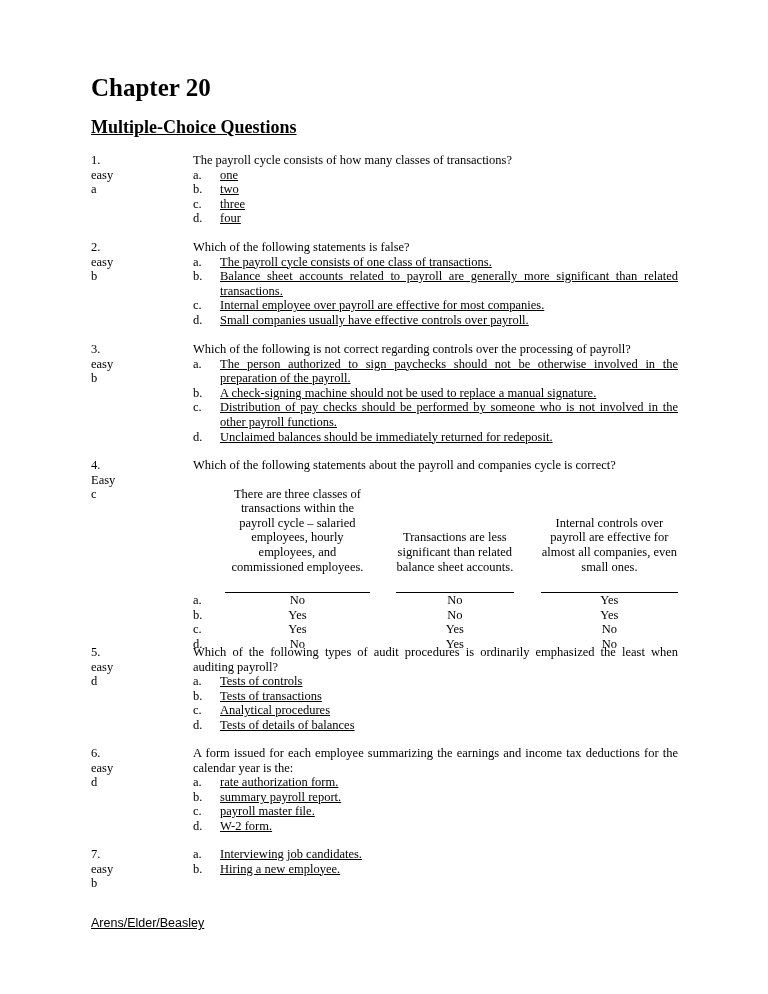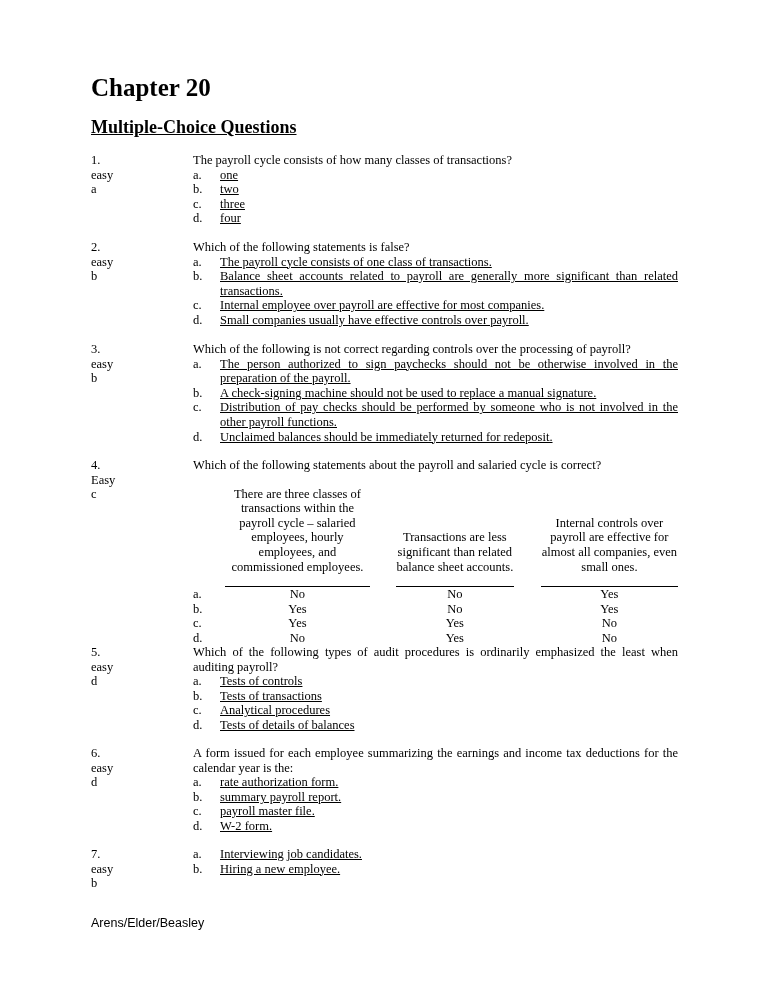--- a/index.html
+++ b/index.html
@@ -15,24 +15,24 @@
   .q-stem { text-align: justify; }
   .opt { display: flex; text-align: justify; }
   .opt-letter { width: 27px; flex: 0 0 27px; }
   .opt-text { flex: 1; text-decoration: underline; }
   .matrix { position: relative; margin-top: 14px; }
   .mhead { display: flex; align-items: flex-end; margin-left: 27px; }
   .mcol { text-align: center; }
   .mcol.c1 { width: 150px; margin-left: 5px; }
   .mcol.c2 { width: 122px; margin-left: 26px; }
   .mcol.c3 { width: 142px; margin-left: 27px; }
-  .mhead .mcol { border-bottom: 1px solid #000; padding-bottom: 12px; }
+  .mhead .mcol { border-bottom: 1px solid #000; padding-bottom: 18px; }
   .mrow { display: flex; }
   .mrow .opt-letter { width: 27px; flex: 0 0 27px; }
-  .footer { position: absolute; left: 91px; top: 916px; font-family: "Liberation Sans", "DejaVu Sans", sans-serif; font-size: 12.5px; }
+  .footer { position: absolute; left: 91px; top: 916px; font-family: "Liberation Sans", "DejaVu Sans", sans-serif; font-size: 12.5px; text-decoration: underline; }
   b { font-weight: normal; }
 </style>
 </head>
 <body>
 
 <div class="page">
 
   <h1 class="chapter-title">Chapter 20</h1>
   <h2 class="section-title">Multiple-Choice Questions</h2>
 
@@ -117,21 +117,21 @@
     </div>
   </div>
 
   <div class="q" style="top:458px;">
     <div class="q-meta">
       <div>4.</div>
       <div>Easy</div>
       <div>c</div>
     </div>
     <div class="q-body">
-      <div class="q-stem">Which of the following statements about the payroll and salaried cycle is correct?</div>
+      <div class="q-stem">Which of the following statements about the payroll and companies cycle is correct?</div>
       <div class="matrix">
         <div class="mhead">
           <div class="mcol c1">There are three classes of transactions within the payroll cycle – salaried employees, hourly employees, and commissioned employees.</div>
           <div class="mcol c2">Transactions are less significant than related balance sheet accounts.</div>
           <div class="mcol c3">Internal controls over payroll are effective for almost all companies, even small ones.</div>
         </div>
         <div class="mrow">
           <span class="opt-letter">a.</span>
           <span class="mcol c1">No</span>
           <span class="mcol c2">No</span>

